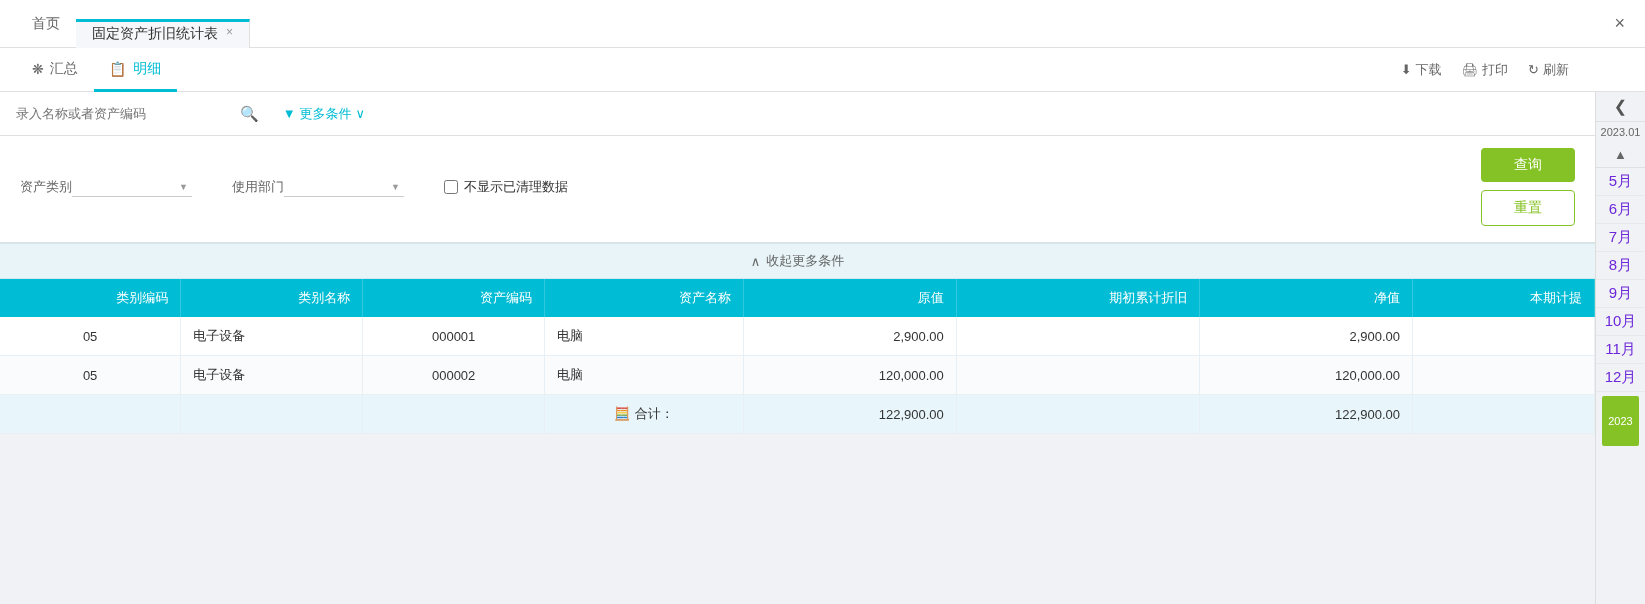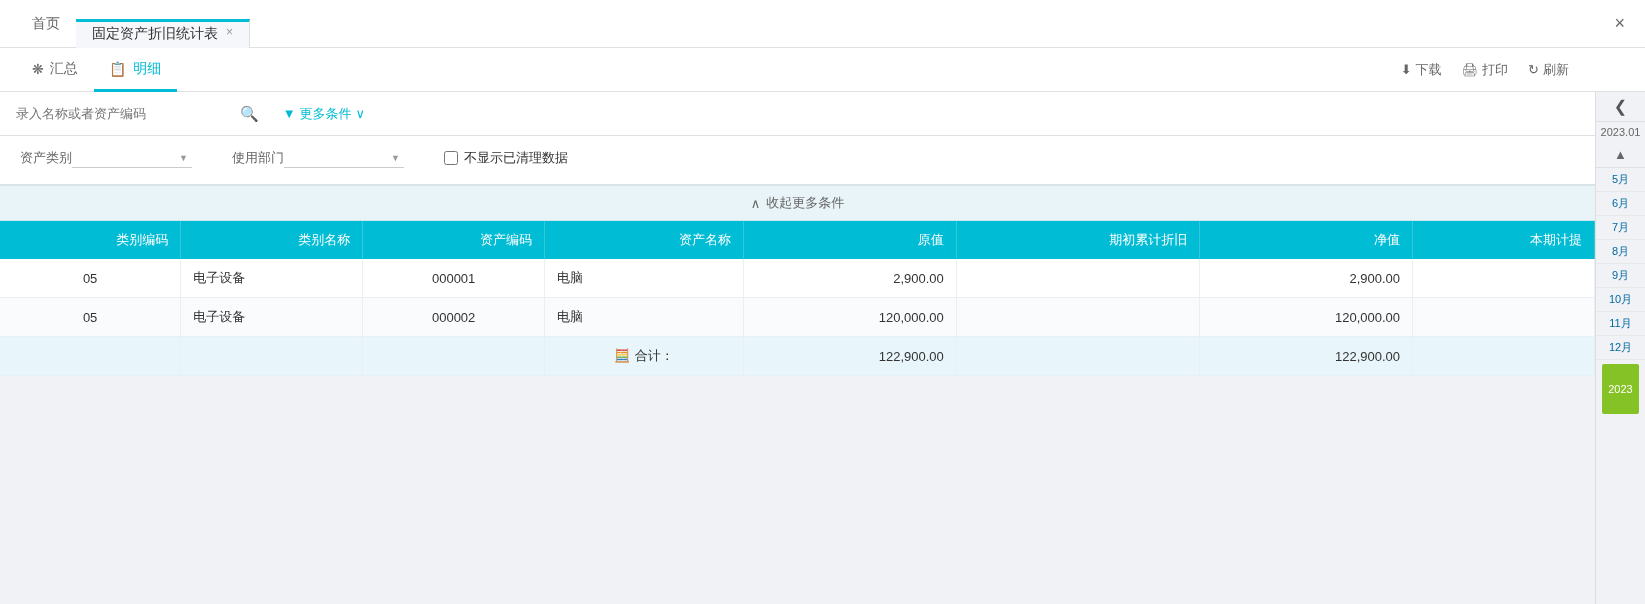--- a/index.html
+++ b/index.html
@@ -118,21 +118,21 @@
       display: flex; flex-direction: column; align-items: center;
       overflow: hidden;
     }
     .scroll-nav-btn {
       width: 100%; display: flex; align-items: center; justify-content: center;
       padding: 5px 0; font-size: 13px; color: #666; cursor: pointer;
       border-bottom: 1px solid #e0e0e0;
     }
     .month-item {
       width: 100%; display: flex; align-items: center; justify-content: center;
-      padding: 4px 0; font-size: 11px; color: #0369a1; cursor: pointer;
+      padding: 4px 0; font-size: 15px; color: #6d28d9; cursor: pointer;
       border-bottom: 1px solid #e8e8e8;
     }
 
     .full-wrapper { display: flex; flex-direction: column; height: 604px; position: relative; }
   </style>
 </head>
 <body>
 
 <div class="full-wrapper">
 
@@ -198,20 +198,24 @@
             <span class="filter-label">使用部门</span>
             <div class="select-wrapper">
               <select class="filter-select">
                 <option value=""></option>
               </select>
             </div>
           </div>
           <div class="checkbox-field">
             <input type="checkbox" style="">
             <span>不显示已清理数据</span>
+          </div>
+          <div class="btn-group">
+            <button class="query-btn">查询</button>
+            <button class="reset-btn">重置</button>
           </div>
         </div>
       </div>
 
       <div class="collapse-bar">
         <span>∧</span>
         <span>收起更多条件</span>
       </div>
 
       <div class="table-wrapper">

